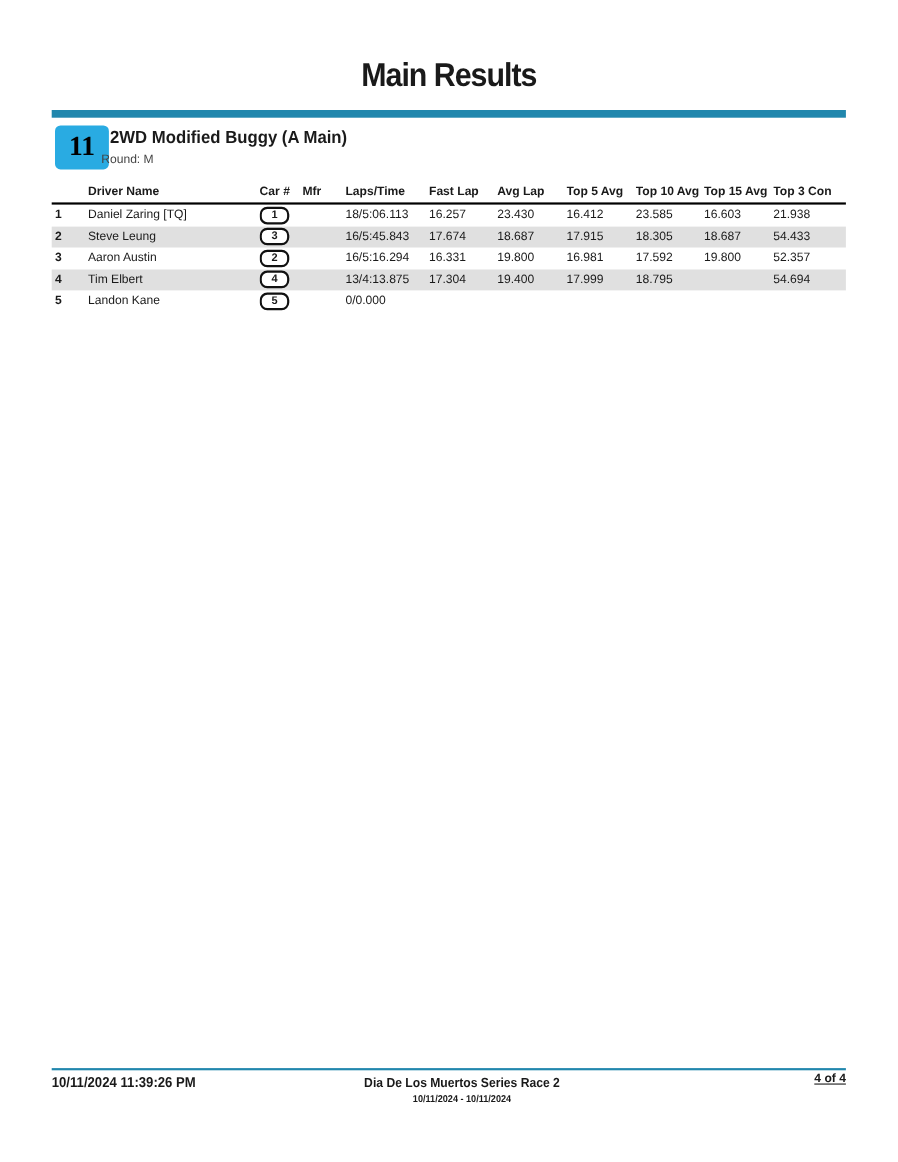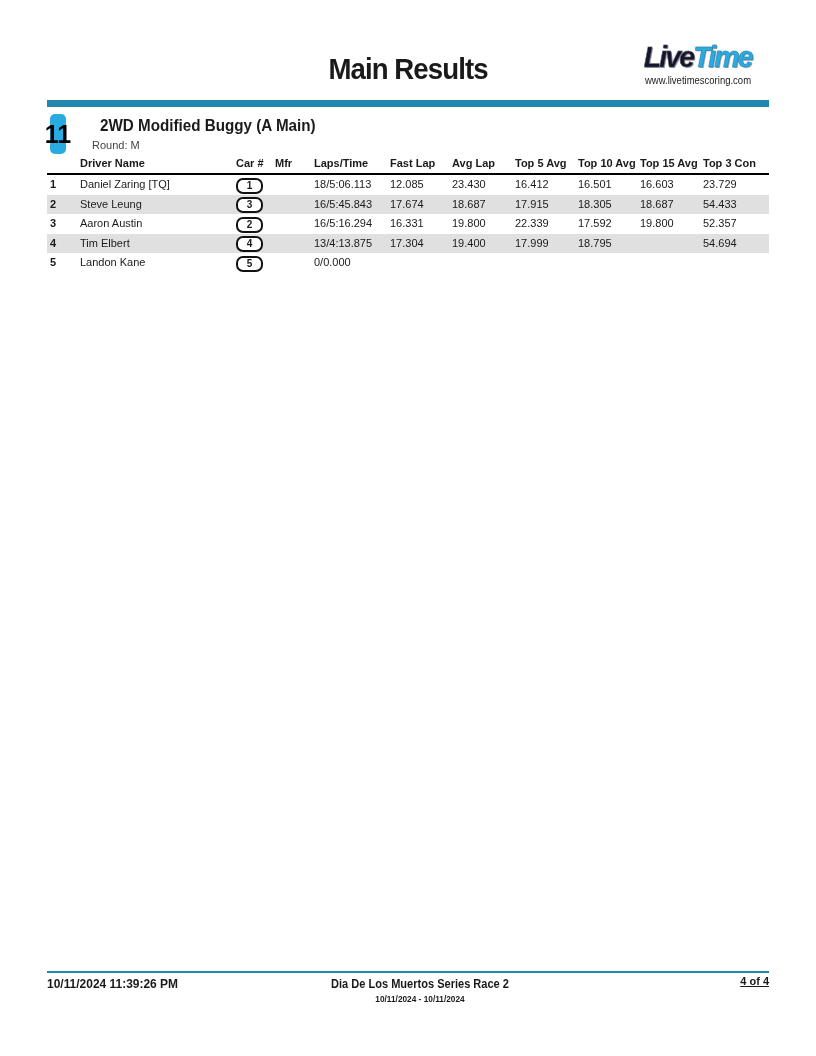--- a/index.html
+++ b/index.html
@@ -61,29 +61,30 @@
     left: 47px;
     width: 722px;
     height: 7px;
   }
 
   
   .heat-box {
     position: absolute;
     top: 114px;
     left: 50px;
-    width: 16px;
+    width: 49px;
     height: 40px;
     border-radius: 5px;
     display: flex;
     align-items: center;
     justify-content: center;
     font-size: 25px;
     font-weight: bold;
     color: #000;
+    font-family: Liberation Serif, serif;
   }
   .heat-title {
     position: absolute;
     top: 117px;
     left: 100px;
     font-size: 16px;
     font-weight: bold;
     transform-origin: left;
     transform: scaleX(0.95);
   }
@@ -91,21 +92,21 @@
     position: absolute;
     top: 139px;
     left: 92px;
     font-size: 11px;
     color: #444;
   }
 
   
   .results-table {
     position: absolute;
-    top: 154px;
+    top: 165px;
     left: 47px;
     width: 722px;
     font-size: 11px;
   }
   .trow, .thead {
     display: grid;
     grid-template-columns: 33px 156px 39px 39px 76px 62px 63px 63px 62px 63px 66px;
     align-items: center;
   }
   .thead {
@@ -169,24 +170,20 @@
     font-weight: bold;
     text-decoration: underline;
   }
 </style>
 </head>
 <body>
 
 <div class="page">
 
   <div class="doc-title">Main Results</div>
-  <div class="logo-wrap">
-    <div class="logo-text"><span class="logo-live">Live</span><span class="logo-time">Time</span></div>
-    <div class="logo-tagline">www.livetimescoring.com</div>
-  </div>
   <div class="accent-bar" style="background: rgb(33, 135, 173);"></div>
 
   <div class="heat-box" style="background: rgb(41, 171, 226);">11</div>
   <div class="heat-title">2WD Modified Buggy (A Main)</div>
   <div class="heat-round">Round: M</div>
 
   <div class="results-table">
     <div class="thead">
       <div class="c pos"></div>
       <div class="c">Driver Name</div>
@@ -200,26 +197,26 @@
       <div class="c">Top 15 Avg</div>
       <div class="c">Top 3 Con</div>
     </div>
     <div id="table-body">
         <div class="trow">
       <div class="c pos">1</div>
       <div class="c">Daniel Zaring [TQ]</div>
       <div class="c car"><span class="badge">1</span></div>
       <div class="c"></div>
       <div class="c">18/5:06.113</div>
-      <div class="c">12.085</div>
+      <div class="c">16.257</div>
       <div class="c">23.430</div>
       <div class="c">16.412</div>
-      <div class="c">16.501</div>
+      <div class="c">23.585</div>
       <div class="c">16.603</div>
-      <div class="c">23.729</div>
+      <div class="c">21.938</div>
     </div>
         <div class="trow stripe" style="background: rgb(224, 224, 224);">
       <div class="c pos">2</div>
       <div class="c">Steve Leung</div>
       <div class="c car"><span class="badge">3</span></div>
       <div class="c"></div>
       <div class="c">16/5:45.843</div>
       <div class="c">17.674</div>
       <div class="c">18.687</div>
       <div class="c">17.915</div>
@@ -228,21 +225,21 @@
       <div class="c">54.433</div>
     </div>
         <div class="trow">
       <div class="c pos">3</div>
       <div class="c">Aaron Austin</div>
       <div class="c car"><span class="badge">2</span></div>
       <div class="c"></div>
       <div class="c">16/5:16.294</div>
       <div class="c">16.331</div>
       <div class="c">19.800</div>
-      <div class="c">22.339</div>
+      <div class="c">16.981</div>
       <div class="c">17.592</div>
       <div class="c">19.800</div>
       <div class="c">52.357</div>
     </div>
         <div class="trow stripe" style="background: rgb(224, 224, 224);">
       <div class="c pos">4</div>
       <div class="c">Tim Elbert</div>
       <div class="c car"><span class="badge">4</span></div>
       <div class="c"></div>
       <div class="c">13/4:13.875</div>

